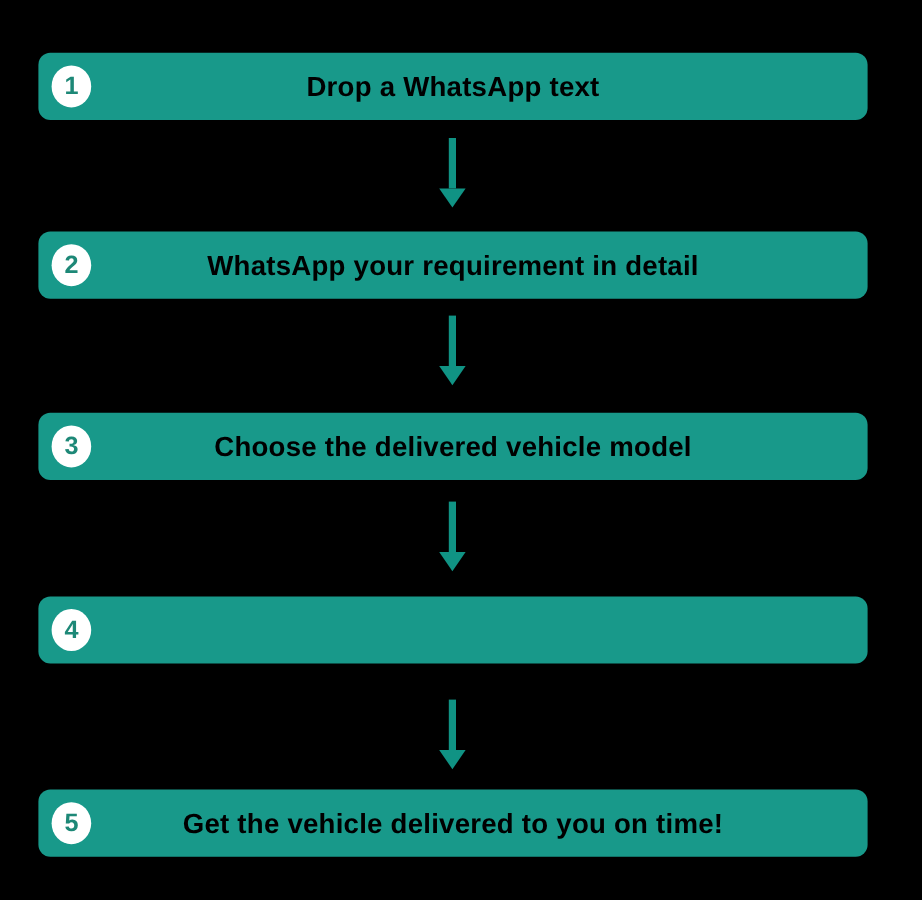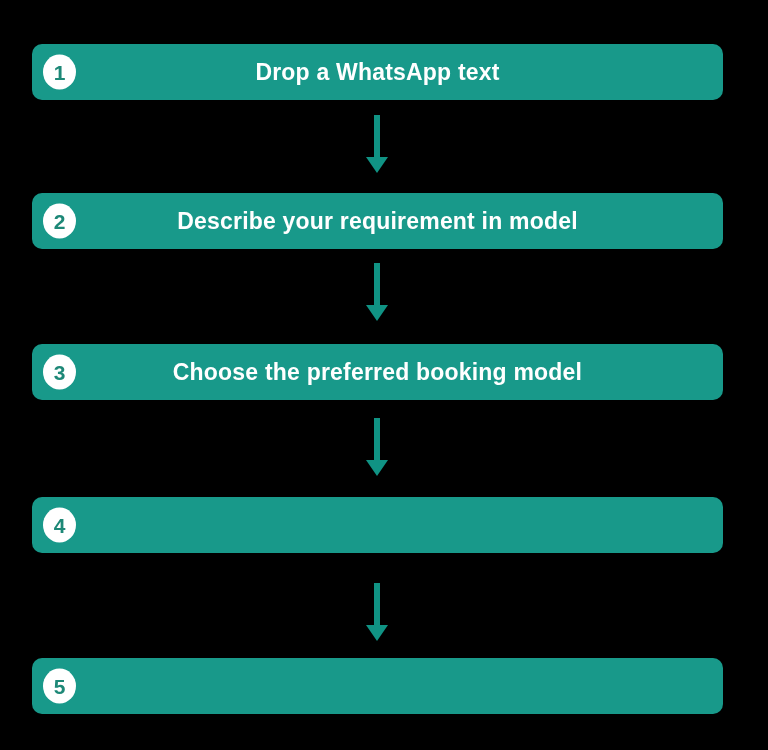--- a/index.html
+++ b/index.html
@@ -38,21 +38,21 @@
     display: flex;
     align-items: center;
     justify-content: center;
     font-weight: bold;
     font-size: 21px;
     color: #1d8877;
   }
   .step-bar .label {
     width: 100%;
     text-align: center;
-    color: #ffffff;
+    color: #000000;
     font-weight: bold;
     font-size: 23px;
     letter-spacing: 0.2px;
     white-space: nowrap;
   }
   .arrow {
     position: absolute;
     left: 365px;
     width: 23px;
     display: flex;
@@ -96,33 +96,33 @@
 
   <div class="arrow" id="arrow-0">
     <div class="shaft"></div>
     <div class="head"></div>
   </div>
 
   <div class="step-bar" id="step-1">
     <span class="badge">
       <span>2</span>
     </span>
-    <span class="label">Describe your requirement in model</span>
+    <span class="label">WhatsApp your requirement in detail</span>
   </div>
 
   <div class="arrow" id="arrow-1">
     <div class="shaft"></div>
     <div class="head"></div>
   </div>
 
   <div class="step-bar" id="step-2">
     <span class="badge">
       <span>3</span>
     </span>
-    <span class="label">Choose the preferred booking model</span>
+    <span class="label">Choose the delivered vehicle model</span>
   </div>
 
   <div class="arrow" id="arrow-2">
     <div class="shaft"></div>
     <div class="head"></div>
   </div>
 
   <div class="step-bar" id="step-3">
     <span class="badge">
       <span>4</span>
@@ -131,15 +131,16 @@
 
   <div class="arrow" id="arrow-3">
     <div class="shaft"></div>
     <div class="head"></div>
   </div>
 
   <div class="step-bar" id="step-4">
     <span class="badge">
       <span>5</span>
     </span>
+    <span class="label">Get the vehicle delivered to you on time!</span>
   </div>
 
 </div>
 
 </body></html>

